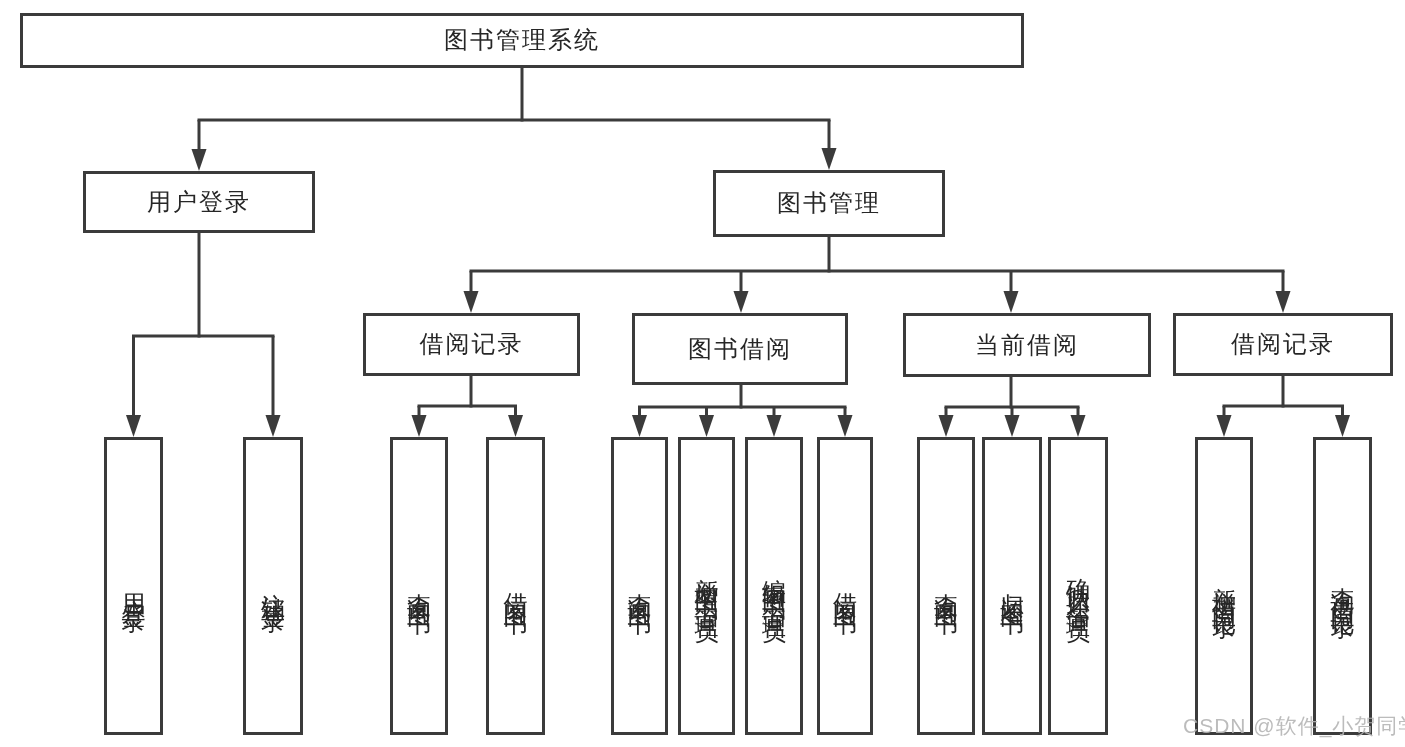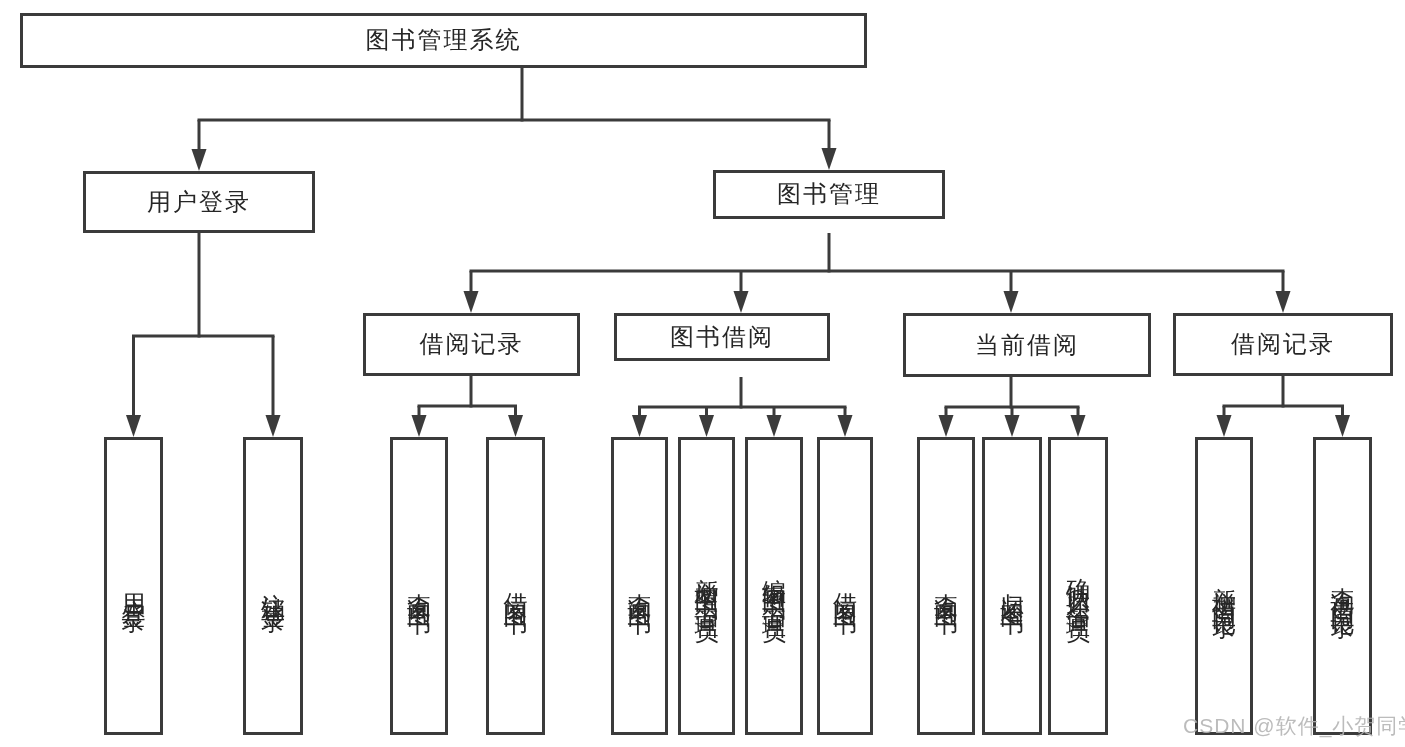--- a/index.html
+++ b/index.html
@@ -95,35 +95,35 @@
     <g>
       <line x1="1283" y1="376" x2="1283" y2="407.5"></line>
       <line x1="1222.5" y1="406" x2="1344" y2="406"></line>
       <line x1="1224" y1="406" x2="1224" y2="419"></line>
       <polygon points="1216.5,415 1231.5,415 1224,437"></polygon>
       <line x1="1342.5" y1="406" x2="1342.5" y2="419"></line>
       <polygon points="1335,415 1350,415 1342.5,437"></polygon>
     </g>
   </svg>
 
-  <div class="node" style="left:20px;top:13px;width:847px;height:55px">
+  <div class="node" style="left:20px;top:13px;width:1004px;height:55px">
     <span class="lbl">图书管理系统</span>
   </div>
 
   <div class="node" style="left:83px;top:171px;width:232px;height:62px">
     <span class="lbl">用户登录</span>
   </div>
-  <div class="node" style="left:713px;top:170px;width:232px;height:49px">
+  <div class="node" style="left:713px;top:170px;width:232px;height:67px">
     <span class="lbl">图书管理</span>
   </div>
 
   <div class="node" style="left:363px;top:313px;width:217px;height:63px">
     <span class="lbl">借阅记录</span>
   </div>
-  <div class="node" style="left:614px;top:313px;width:216px;height:48px">
+  <div class="node" style="left:632px;top:313px;width:216px;height:72px">
     <span class="lbl">图书借阅</span>
   </div>
   <div class="node" style="left:903px;top:313px;width:248px;height:64px">
     <span class="lbl">当前借阅</span>
   </div>
   <div class="node" style="left:1173px;top:313px;width:220px;height:63px">
     <span class="lbl">借阅记录</span>
   </div>
 
   <div class="node v" style="left:104px;top:437px;width:59px;height:298px">

